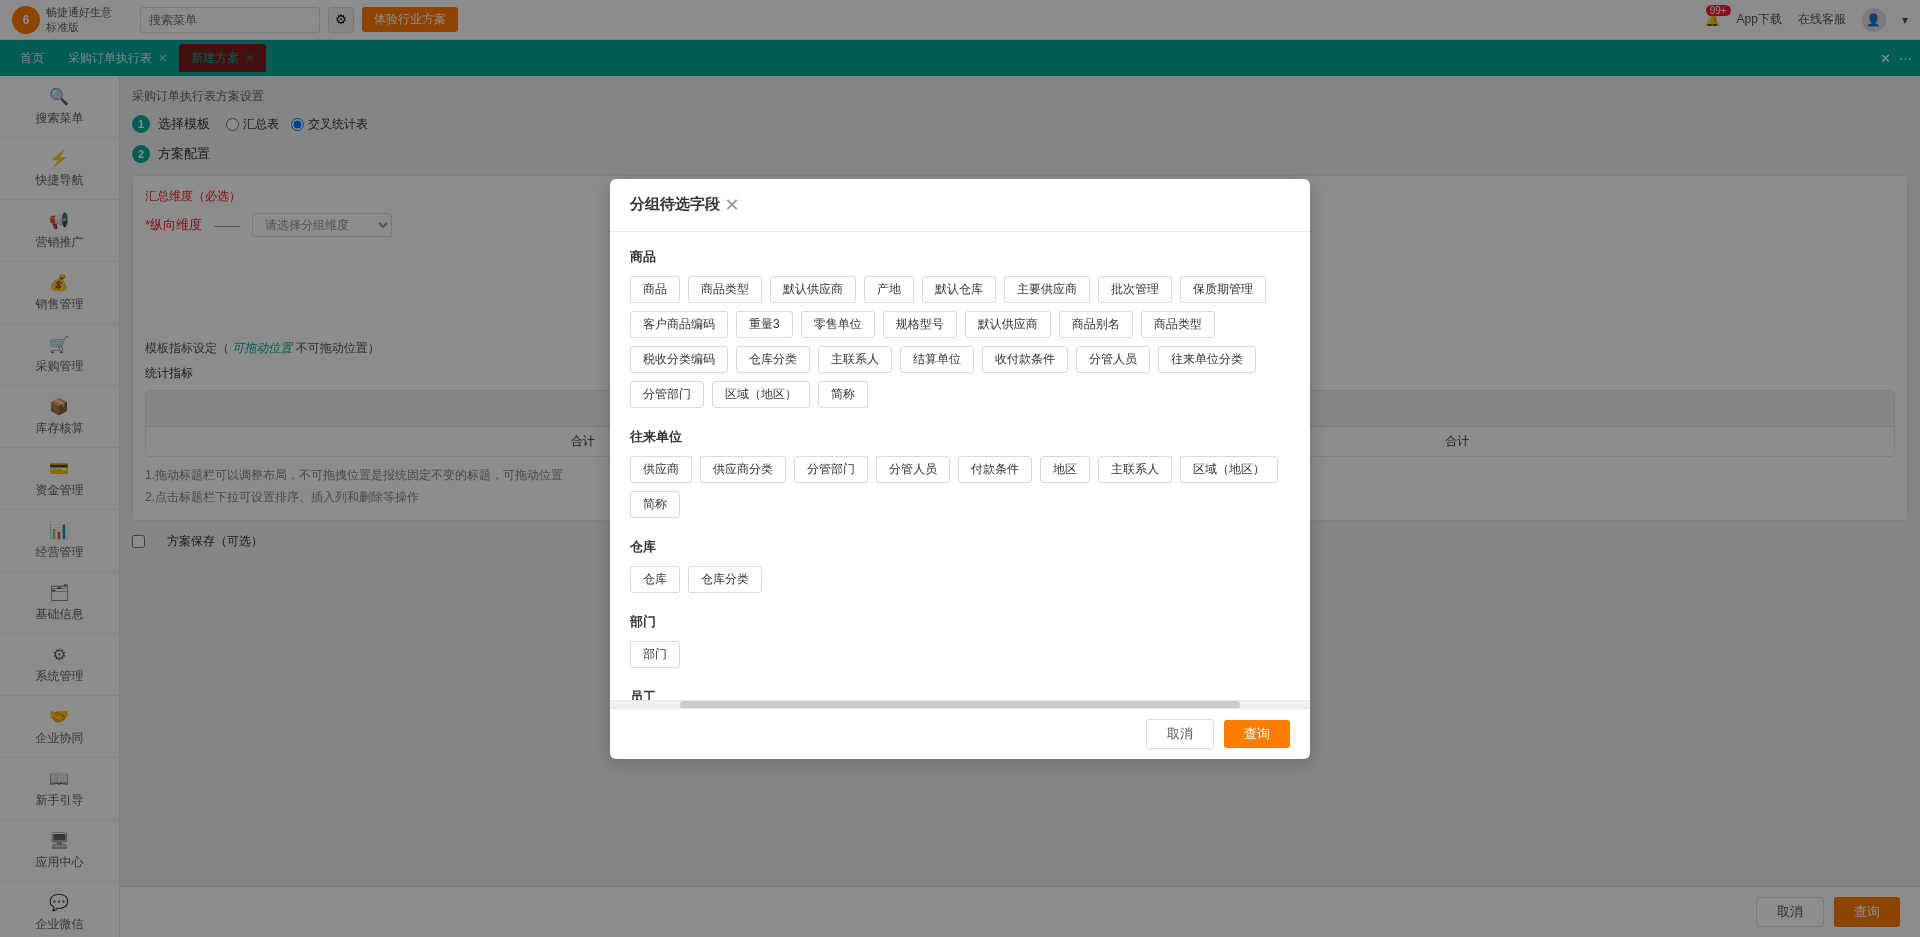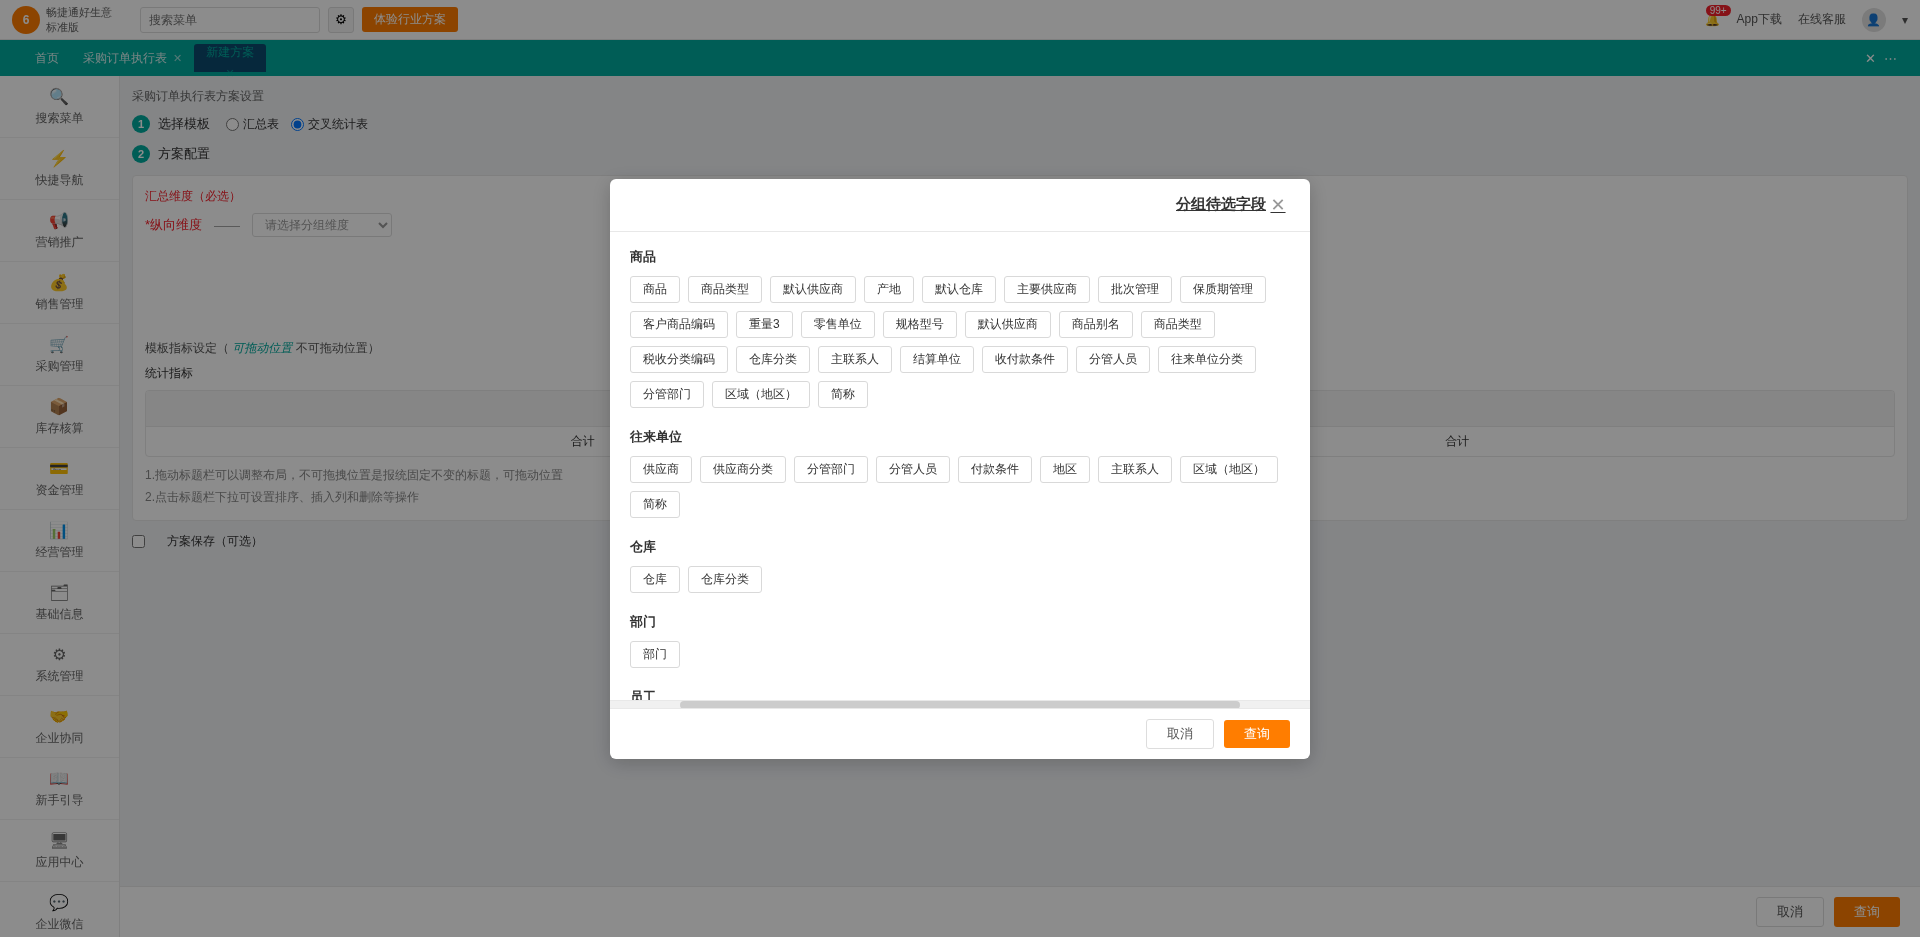--- a/index.html
+++ b/index.html
@@ -64,37 +64,36 @@
     }
 
     
     .tab-bar {
       position: fixed;
       top: 40px; left: 0; right: 0;
       height: 36px;
       background: #00a99d;
       display: flex;
       align-items: center;
-      padding: 0 23px;
+      padding: 0 8px;
       z-index: 99;
     }
     .tab-item {
       height: 28px;
       padding: 0 12px;
       border-radius: 3px 3px 0 0;
       display: flex; align-items: center; gap: 6px;
       cursor: pointer;
       font-size: 12px;
       color: rgba(255,255,255,0.85);
       white-space: nowrap;
     }
     .tab-item.active {
-      background: #0c4a6e;
+      background: #7f1d1d;
       color: #00a99d;
-      flex-direction: column;
     }
     .tab-close { font-size: 11px; opacity: 0.7; }
     .tab-bar-right {
       margin-left: auto;
       display: flex; align-items: center; gap: 8px;
     }
 
     
     .main-layout {
       display: flex;
@@ -233,24 +232,23 @@
     }
     .modal {
       background: #fff;
       border-radius: 6px;
       width: 700px;
       max-height: 580px;
       display: flex; flex-direction: column;
       box-shadow: 0 4px 20px rgba(0,0,0,0.2);
     }
     .modal-header {
-      display: flex; align-items: center; justify-content: flex-end;
+      display: flex; align-items: center; justify-content: flex-start;
       padding: 14px 20px;
       border-bottom: 1px solid #e8e8e8;
-      text-decoration: underline;
     }
     .modal-title { font-size: 15px; font-weight: bold; color: #333; }
     .modal-close {
       cursor: pointer; font-size: 18px; color: #999;
       width: 24px; height: 24px; display: flex; align-items: center; justify-content: center;
     }
     .modal-body {
       flex: 1; overflow-y: auto; padding: 16px 20px;
     }
     .field-section { margin-bottom: 20px; }

